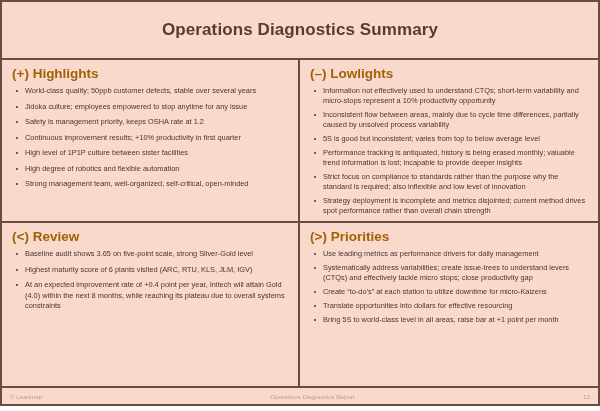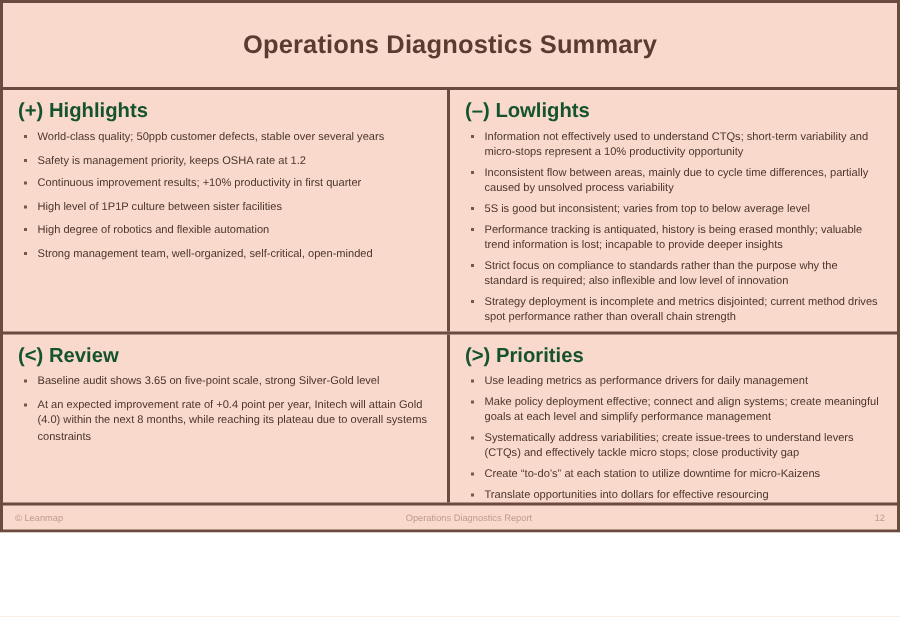--- a/index.html
+++ b/index.html
@@ -6,21 +6,21 @@
     margin: 0;
     padding: 0;
     background: #ffffff;
   }
   body {
     font-family: "Liberation Sans", sans-serif;
   }
   .slide {
     position: relative;
     width: 600px;
-    height: 355px;
+    height: 406px;
     box-sizing: border-box;
     background: #f9d9cc;
     border: 2px solid #6b4a3f;
     overflow: hidden;
     display: flex;
     flex-direction: column;
   }
   .title-bar {
     height: 58px;
     min-height: 58px;
@@ -59,21 +59,21 @@
     min-width: 0;
     overflow: hidden;
   }
   .cell-left {
     border-right: 2px solid #6b4a3f;
   }
   .quad-title {
     margin: 0 0 5px 2px;
     font-size: 13.5px;
     font-weight: bold;
-    color: #14532d;
+    color: #a16207;
   }
   ul.bullets {
     list-style: none;
     margin: 0;
     padding: 0 2px 0 4px;
   }
   ul.bullets li {
     position: relative;
     padding-left: 11px;
     margin-bottom: 5px;
@@ -119,20 +119,21 @@
   </div>
 
   <div class="grid">
 
     <div class="row row-top">
 
       <div class="cell cell-left">
         <h2 class="quad-title">(+) Highlights</h2>
         <ul class="bullets">
           <li>World-class quality; 50ppb customer defects, stable over several years</li>
+          <li>Jidoka culture; employees empowered to stop anytime for any issue</li>
           <li>Safety is management priority, keeps OSHA rate at 1.2</li>
           <li>Continuous improvement results; +10% productivity in first quarter</li>
           <li>High level of 1P1P culture between sister facilities</li>
           <li>High degree of robotics and flexible automation</li>
           <li>Strong management team, well-organized, self-critical, open-minded</li>
         </ul>
       </div>
 
       <div class="cell cell-tight">
         <h2 class="quad-title">(–) Lowlights</h2>
@@ -147,29 +148,29 @@
       </div>
 
     </div>
 
     <div class="row row-bottom">
 
       <div class="cell cell-left">
         <h2 class="quad-title">(&lt;) Review</h2>
         <ul class="bullets">
           <li>Baseline audit shows 3.65 on five-point scale, strong Silver-Gold level</li>
+          <li>Highest maturity score of 6 plants visited (ARC, RTU, KLS, JLM, IGV)</li>
           <li>At an expected improvement rate of +0.4 point per year, Initech will attain Gold (4.0) within the next 8 months, while reaching its plateau due to overall systems constraints</li>
         </ul>
       </div>
 
       <div class="cell cell-tight">
         <h2 class="quad-title">(&gt;) Priorities</h2>
         <ul class="bullets">
           <li>Use leading metrics as performance drivers for daily management</li>
-          <li>Make policy deployment effective; connect and align systems; create meaningful goals at each level and simplify performance management</li>
           <li>Systematically address variabilities; create issue-trees to understand levers (CTQs) and effectively tackle micro stops; close productivity gap</li>
           <li>Create “to-do’s” at each station to utilize downtime for micro-Kaizens</li>
           <li>Translate opportunities into dollars for effective resourcing</li>
           <li>Bring 5S to world-class level in all areas, raise bar at +1 point per month</li>
         </ul>
       </div>
 
     </div>
 
   </div>

